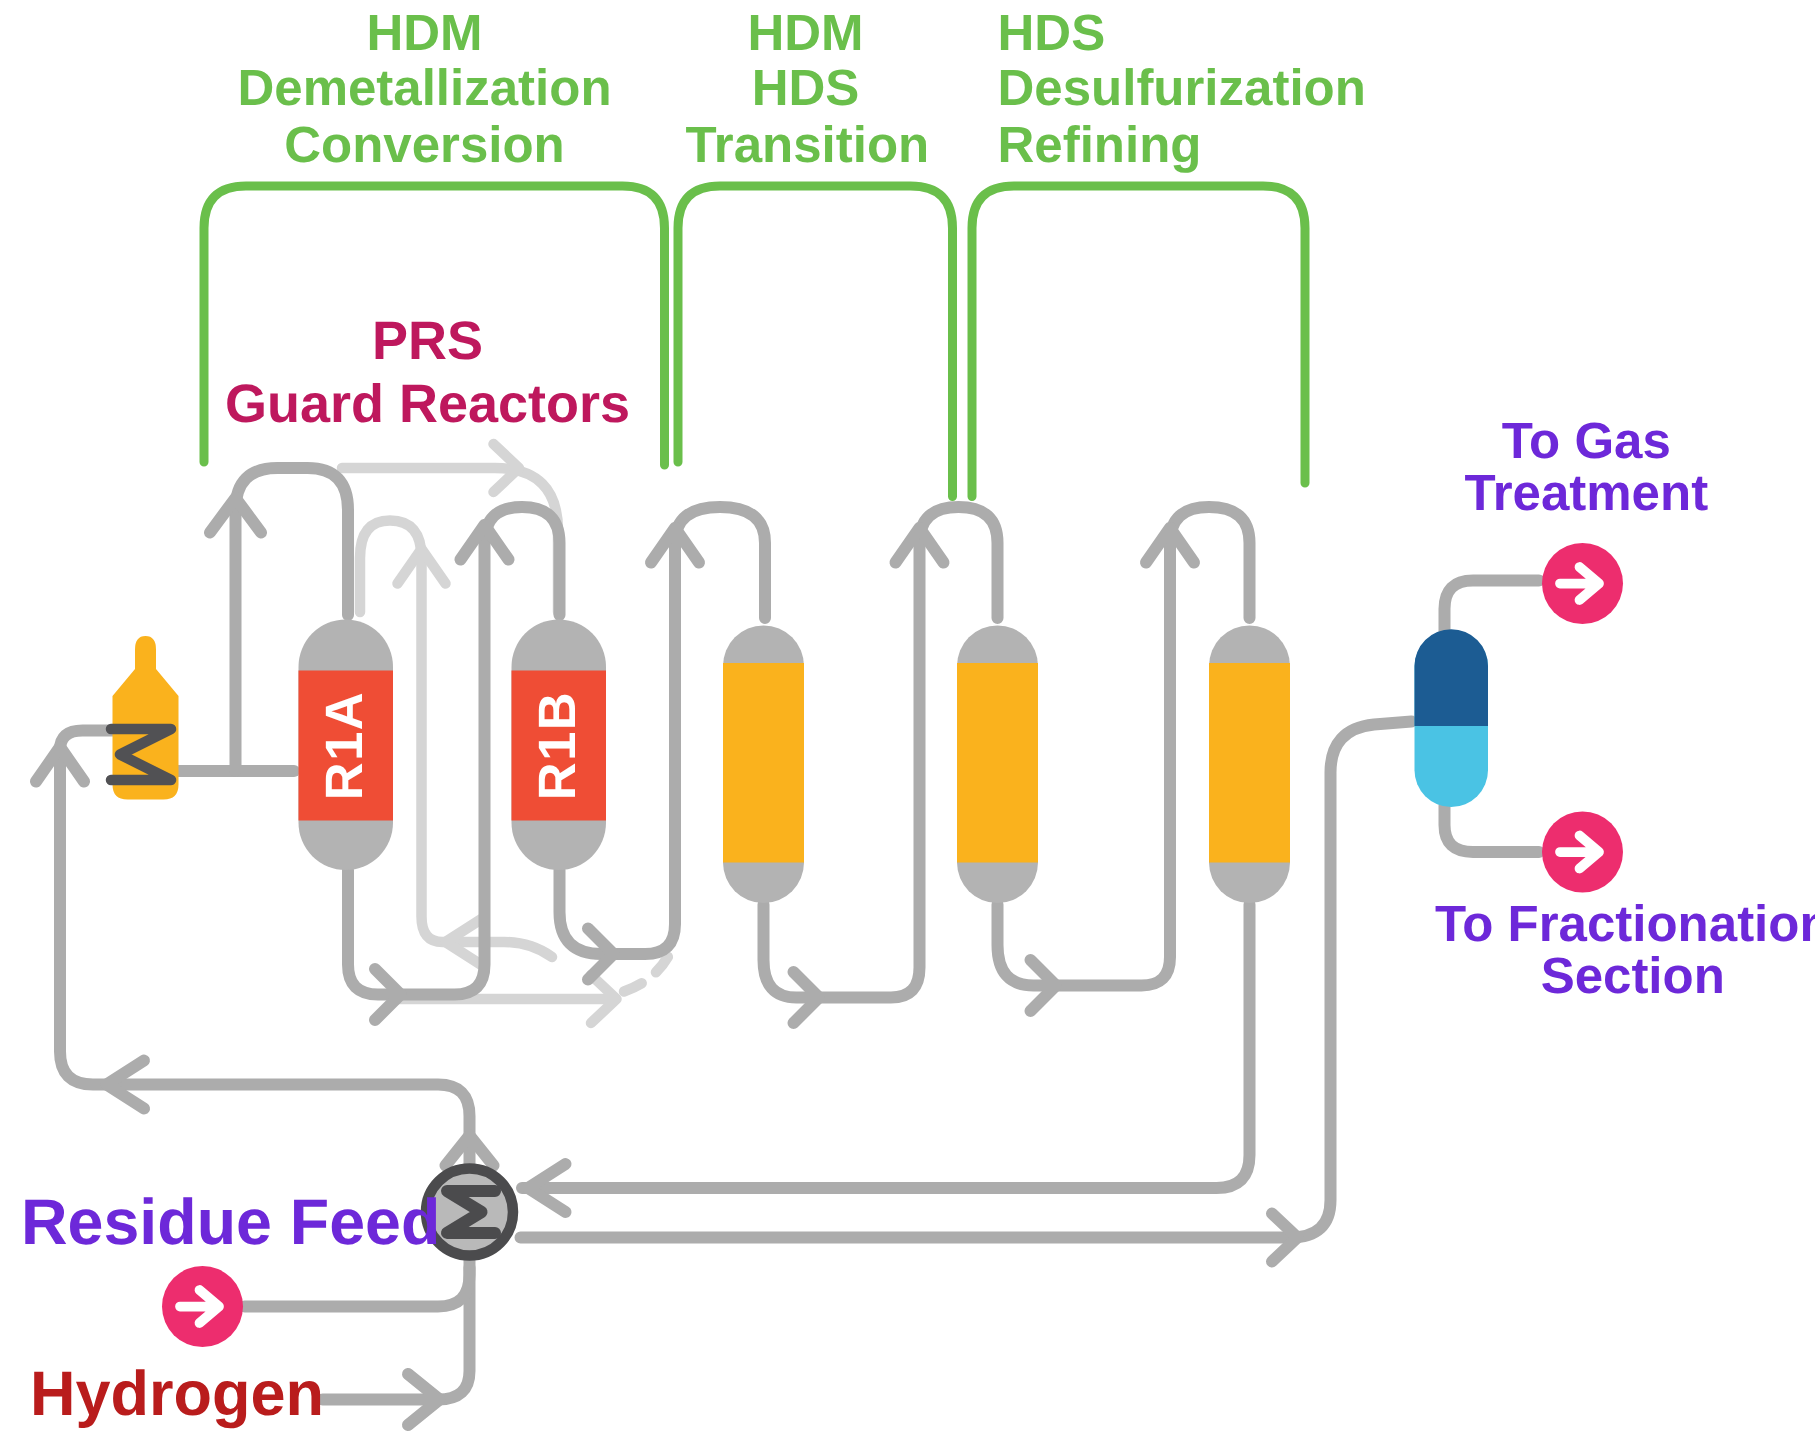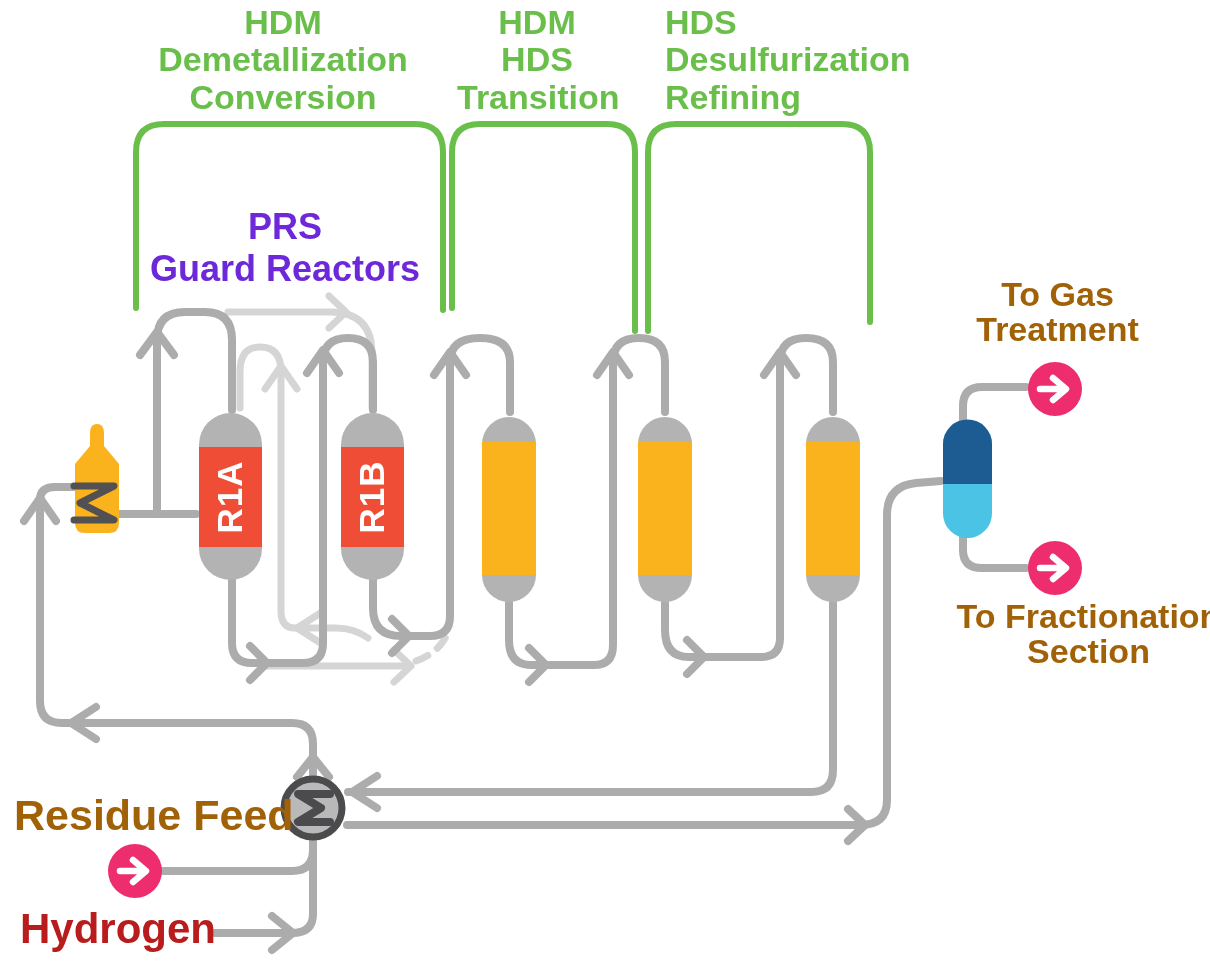--- a/index.html
+++ b/index.html
@@ -10,22 +10,22 @@
   .pl {fill:none;stroke:#d5d5d5;stroke-width:7;stroke-linecap:round;stroke-linejoin:round;}
   .ah {fill:none;stroke:#acacac;stroke-width:8;stroke-linecap:round;stroke-linejoin:round;}
   .ahl{fill:none;stroke:#d5d5d5;stroke-width:7;stroke-linecap:round;stroke-linejoin:round;}
   .bracket{fill:none;stroke:#6abf4b;stroke-width:6;stroke-linecap:round;}
   .cap{fill:#b3b3b3;}
   .coil{fill:none;stroke:#515154;stroke-width:7;stroke-linecap:round;stroke-linejoin:round;}
   .whitearrow{fill:none;stroke:#ffffff;stroke-width:6.5;stroke-linecap:round;stroke-linejoin:round;}
   .lbl{position:absolute;white-space:pre-line;line-height:1.1;}
   .center{text-align:center;}
   .green{color:#6abf4b;font-size:34px;}
-  .orange{color:#6d28d9;font-size:36px;line-height:1.18;}
-  .pink{color:#a16207;}
+  .orange{color:#be185d;font-size:36px;line-height:1.18;}
+  .pink{color:#6d28d9;}
   .vlabel{position:absolute;color:#ffffff;font-size:35px;letter-spacing:1px;white-space:nowrap;
           transform:translate(-50%,-50%) rotate(-90deg);}
 </style>
 </head>
 <body>
 
 <div id="stage">
 
 <svg width="1210" height="965" viewBox="0 0 1210 965">
 

